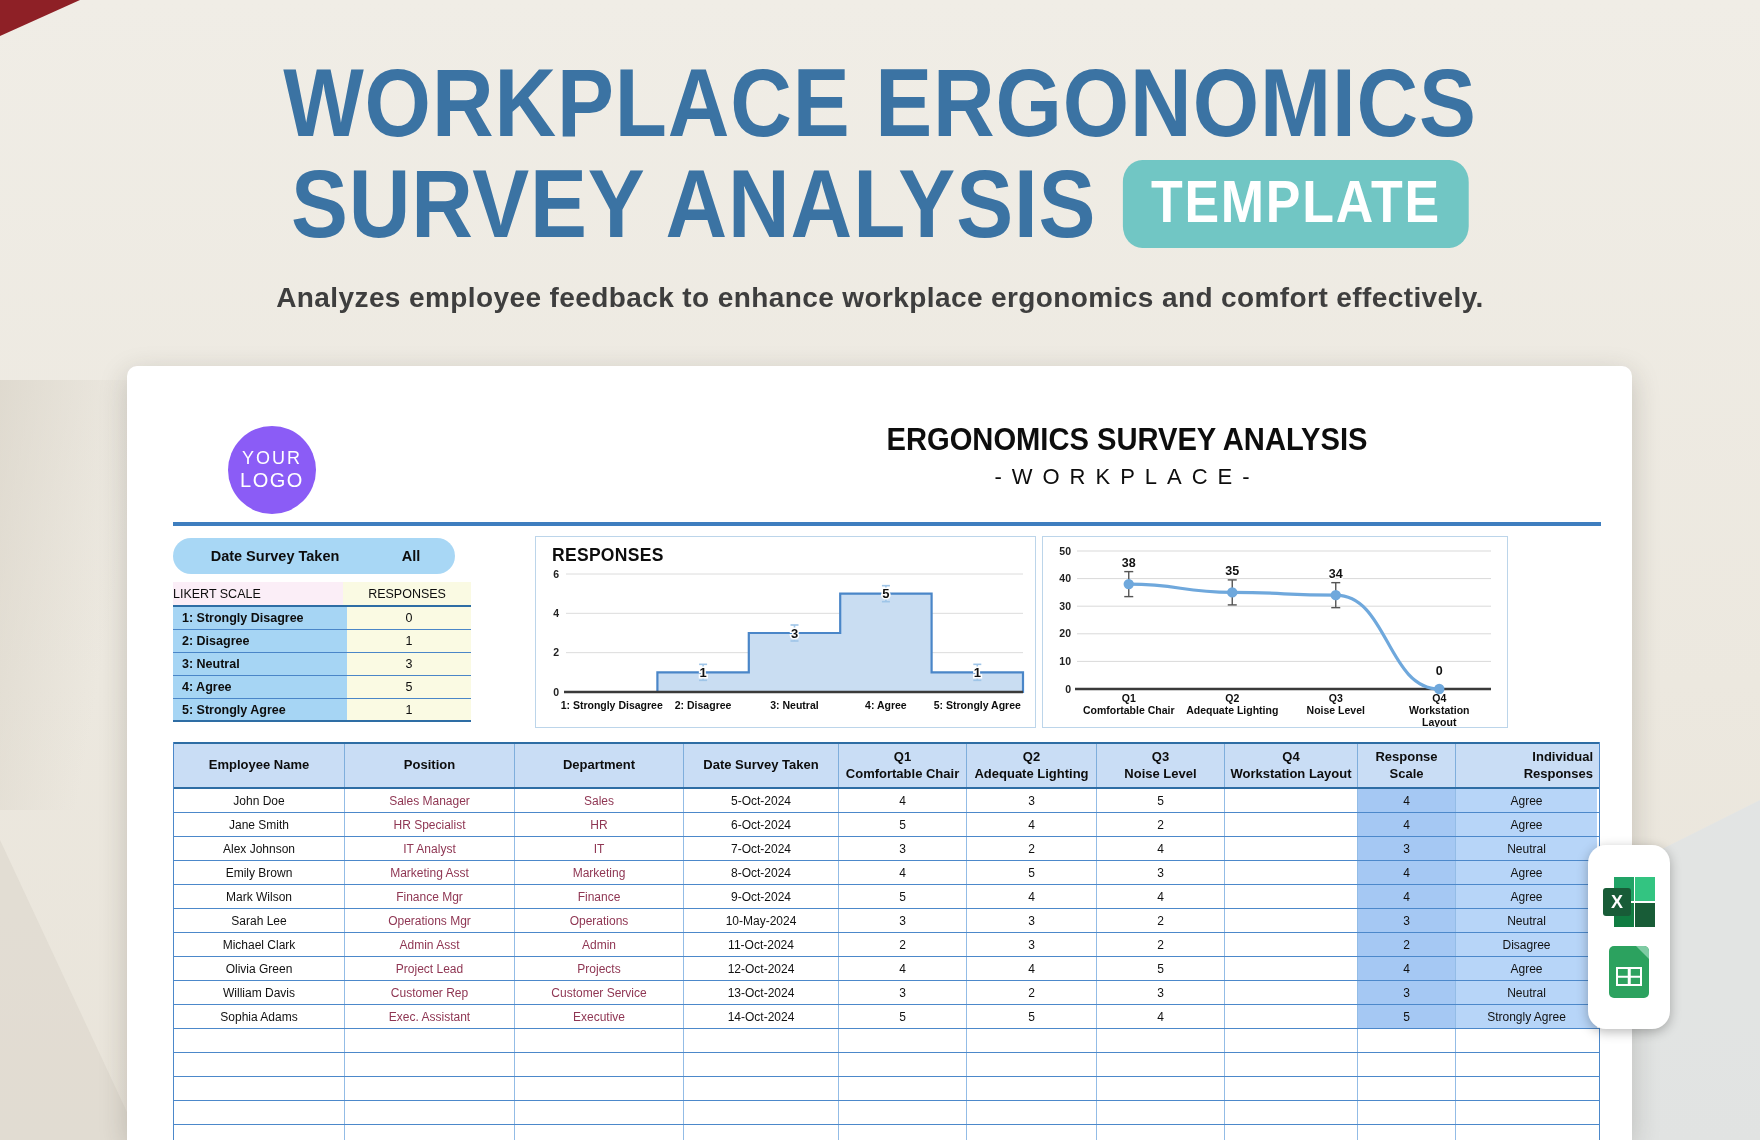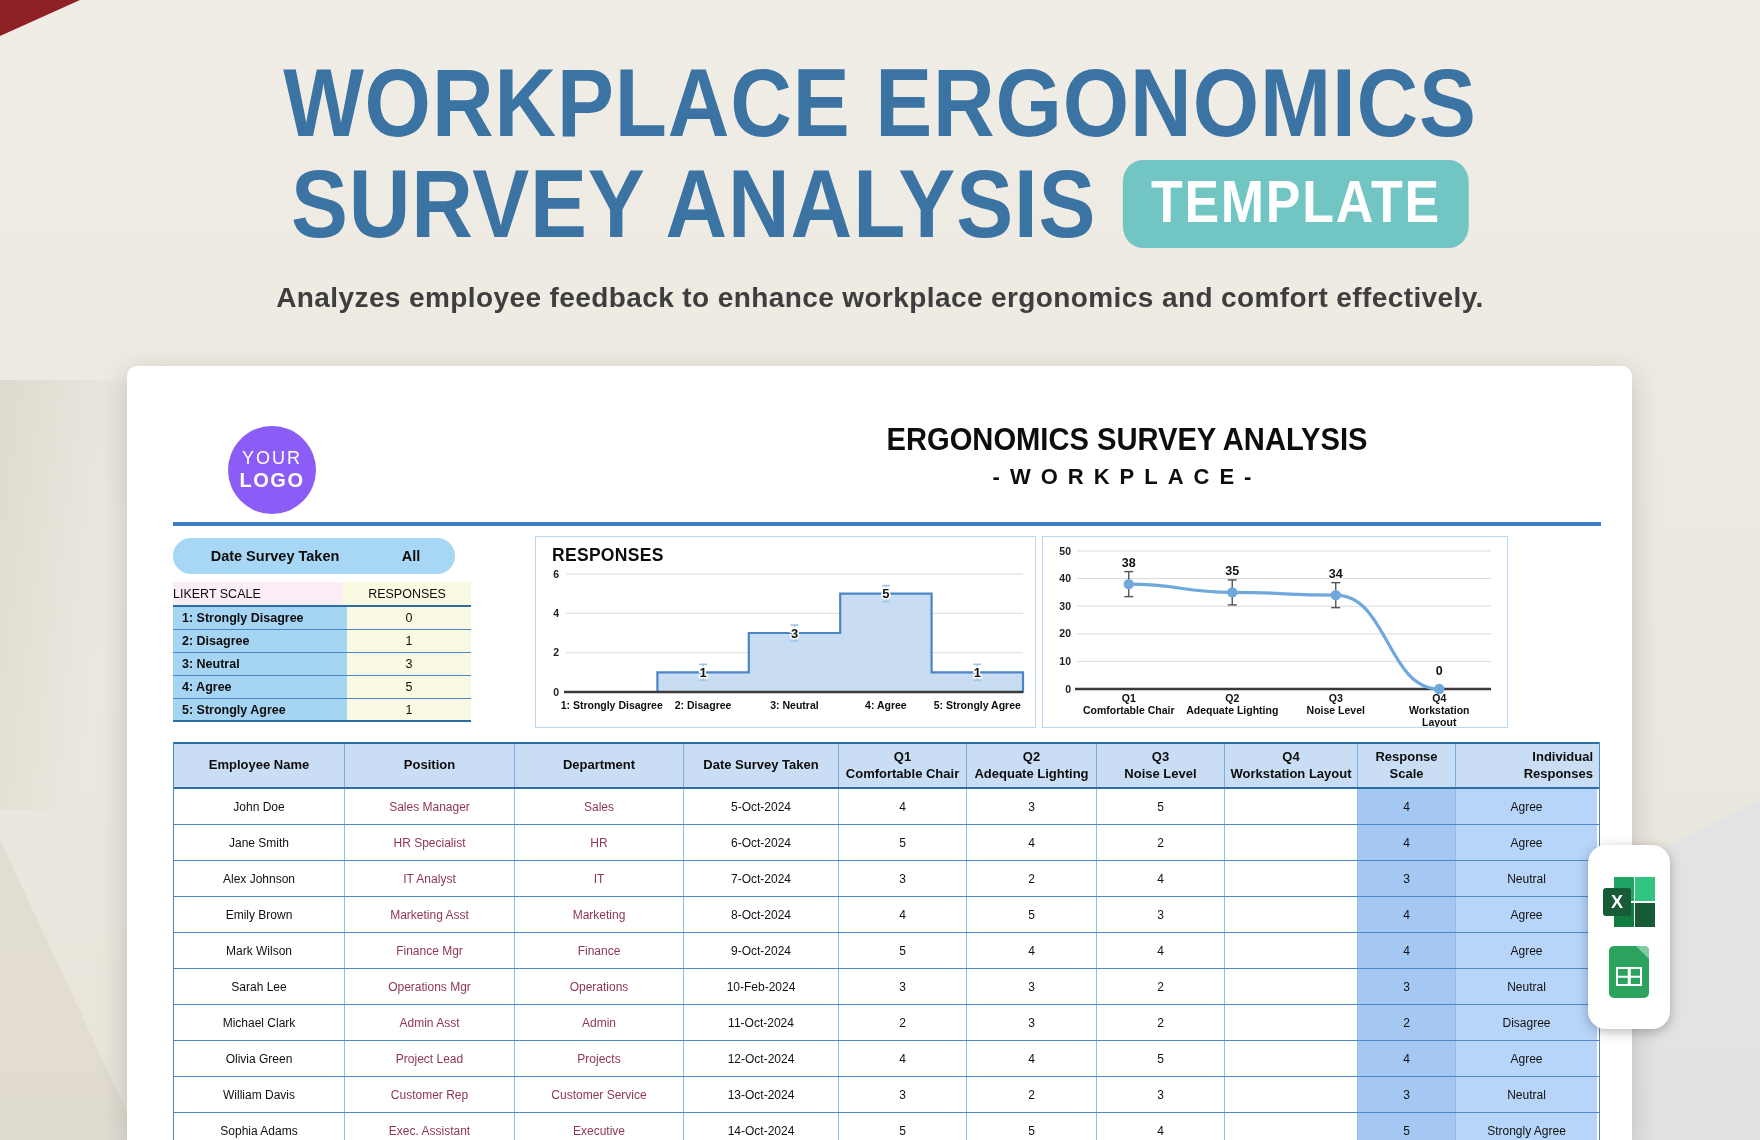--- a/index.html
+++ b/index.html
@@ -19,24 +19,24 @@
   .hero-line2 { margin-top:4px; display:flex; justify-content:center; align-items:center; gap:30px; }
   .hero-line2-text { font-size:97px; font-weight:800; letter-spacing:1px; color:#3B73A3; line-height:1.0; }
   .badge { background:#71C6C4; color:#fff; font-size:59px; font-weight:700; letter-spacing:2px; padding:8px 32px 12px; border-radius:22px; }
   .subtitle { margin-top:30px; font-size:28px; font-weight:600; color:#3E3E3E; letter-spacing:.4px; }
 
   
   .sheet { position:absolute; left:127px; top:366px; width:1505px; height:774px; background:#fff; border-radius:10px 10px 0 0; box-shadow:0 8px 28px rgba(50,45,35,.22); overflow:hidden; }
 
   .logo { position:absolute; left:101px; top:60px; width:88px; height:88px; border-radius:50%; background:#8b5cf6; color:#fff; display:flex; flex-direction:column; align-items:center; justify-content:center; }
   .logo-l1 { font-size:18px; letter-spacing:2px; font-weight:400; }
-  .logo-l2 { font-size:20px; letter-spacing:1.5px; font-weight:700; }
+  .logo-l2 { font-size:20px; letter-spacing:1.5px; font-weight:400; }
   .company-info { position:absolute; left:224px; top:54px; font-size:12.5px; font-weight:500; color:#111; line-height:24px; }
   .sheet-heading { position:absolute; left:620px; width:760px; top:56px; text-align:center; font-size:31px; font-weight:800; color:#0d0d0d; transform:scaleX(.94); }
-  .sheet-subheading { position:absolute; left:620px; width:760px; top:98px; text-align:center; font-size:22px; font-weight:700; letter-spacing:10px; color:#0d0d0d; }
+  .sheet-subheading { position:absolute; left:620px; width:760px; top:98px; text-align:center; font-size:22px; font-weight:400; letter-spacing:10px; color:#0d0d0d; }
   .divider { position:absolute; left:46px; top:156px; width:1428px; height:3.5px; background:#3E7EBF; }
 
   
   .filter-pill { position:absolute; left:46px; top:172px; width:282px; height:36px; border-radius:18px; background:#A8D7F5; display:flex; align-items:center; font-size:14.5px; font-weight:700; color:#0d0d0d; }
   .filter-label { flex:1; text-align:center; padding-left:10px; }
   .filter-value { width:88px; text-align:center; }
 
   
   .likert { position:absolute; left:46px; top:216px; width:298px; font-size:12.5px; color:#0d0d0d; }
   .lk-head { display:flex; height:25px; border-bottom:2.5px solid #2E6DA4; }
@@ -58,21 +58,21 @@
   text.dlab { font:800 13px "Liberation Sans",sans-serif; fill:#111; paint-order:stroke; stroke:#fff; stroke-width:3px; }
   text.dlab2 { font:800 12.5px "Liberation Sans",sans-serif; fill:#111; paint-order:stroke; stroke:#fff; stroke-width:2.5px; }
   text.xlab { font:700 10.5px "Liberation Sans",sans-serif; fill:#0d0d0d; }
 
   
   .tbl { position:absolute; left:46px; top:376px; width:1427px; border-left:1.4px solid #4C88CA; border-right:1.4px solid #4C88CA; }
   .grid-cols { display:grid; grid-template-columns:171px 170px 169px 155px 128px 130px 128px 133px 98px 141px; }
   .tbl-header { height:47px; background:#C9DDF5; border-top:2.5px solid #2E6DA4; border-bottom:2.5px solid #2E6DA4; }
   .th { display:flex; align-items:center; justify-content:center; text-align:center; font-size:13px; font-weight:700; color:#0d0d0d; line-height:1.3; white-space:pre-line; border-right:1px solid #7FAEDC; padding:0 4px; }
   .th:last-child { border-right:none;text-align:right; }
-  .tr { height:36px; border-bottom:1.4px solid #4C88CA; background:#fff; }
+  .tr { height:24px; border-bottom:1.4px solid #4C88CA; background:#fff; }
   .td { display:flex; align-items:center; justify-content:center; font-size:12px; color:#111; border-right:1px solid #93BCE6; overflow:hidden; white-space:nowrap; }
   .td:last-child { border-right:none; }
   .c1, .c2 { color:#8F3653; }
   .c8 { background:#A5C8F3; }
   .c9 { background:#B7D5F8; }
 
   
   .icons-card { position:absolute; left:1588px; top:845px; width:82px; height:184px; background:#fff; border-radius:18px; box-shadow:0 3px 12px rgba(0,0,0,.28); display:flex; flex-direction:column; align-items:center; justify-content:center; gap:18px; }
   .xl { position:relative; width:52px; height:52px; }
   .xl-grid { position:absolute; left:11px; top:1px; width:41px; height:50px; display:grid; grid-template-columns:1fr 1fr; grid-template-rows:1fr 1fr; gap:1.5px; }
@@ -298,21 +298,21 @@
           <div class="td c5">4</div>
           <div class="td c6">4</div>
           <div class="td c7"></div>
           <div class="td c8">4</div>
           <div class="td c9">Agree</div>
         </div>
         <div class="tr grid-cols">
           <div class="td c0">Sarah Lee</div>
           <div class="td c1">Operations Mgr</div>
           <div class="td c2">Operations</div>
-          <div class="td c3">10-Feb-2024</div>
+          <div class="td c3">10-May-2024</div>
           <div class="td c4">3</div>
           <div class="td c5">3</div>
           <div class="td c6">2</div>
           <div class="td c7"></div>
           <div class="td c8">3</div>
           <div class="td c9">Neutral</div>
         </div>
         <div class="tr grid-cols">
           <div class="td c0">Michael Clark</div>
           <div class="td c1">Admin Asst</div>

